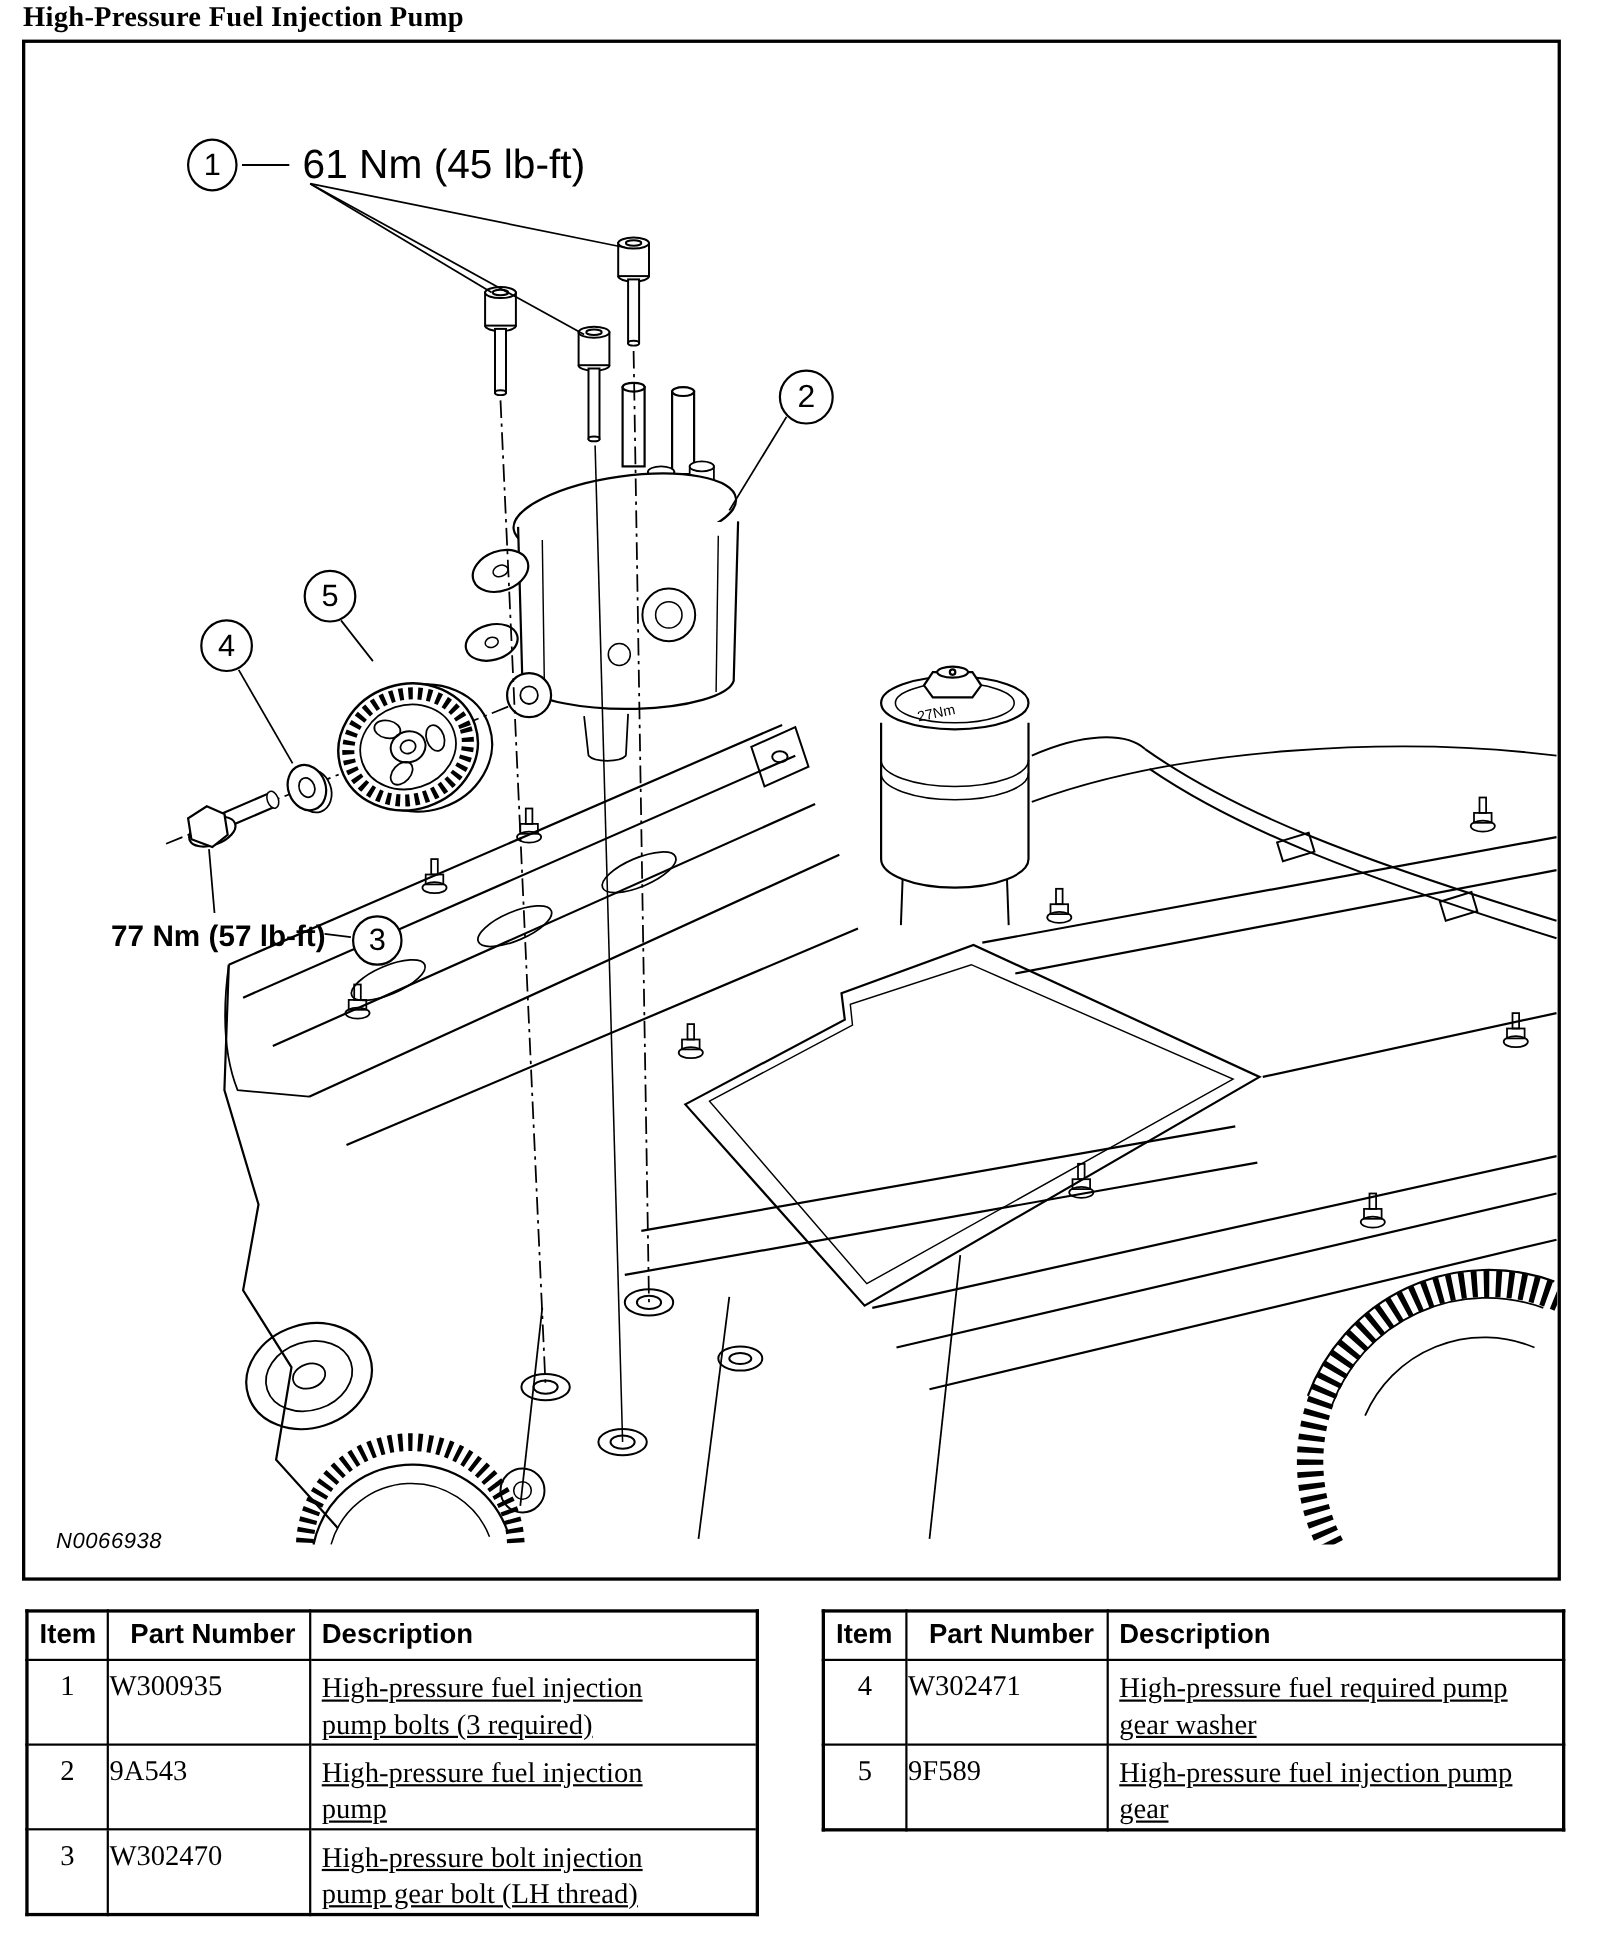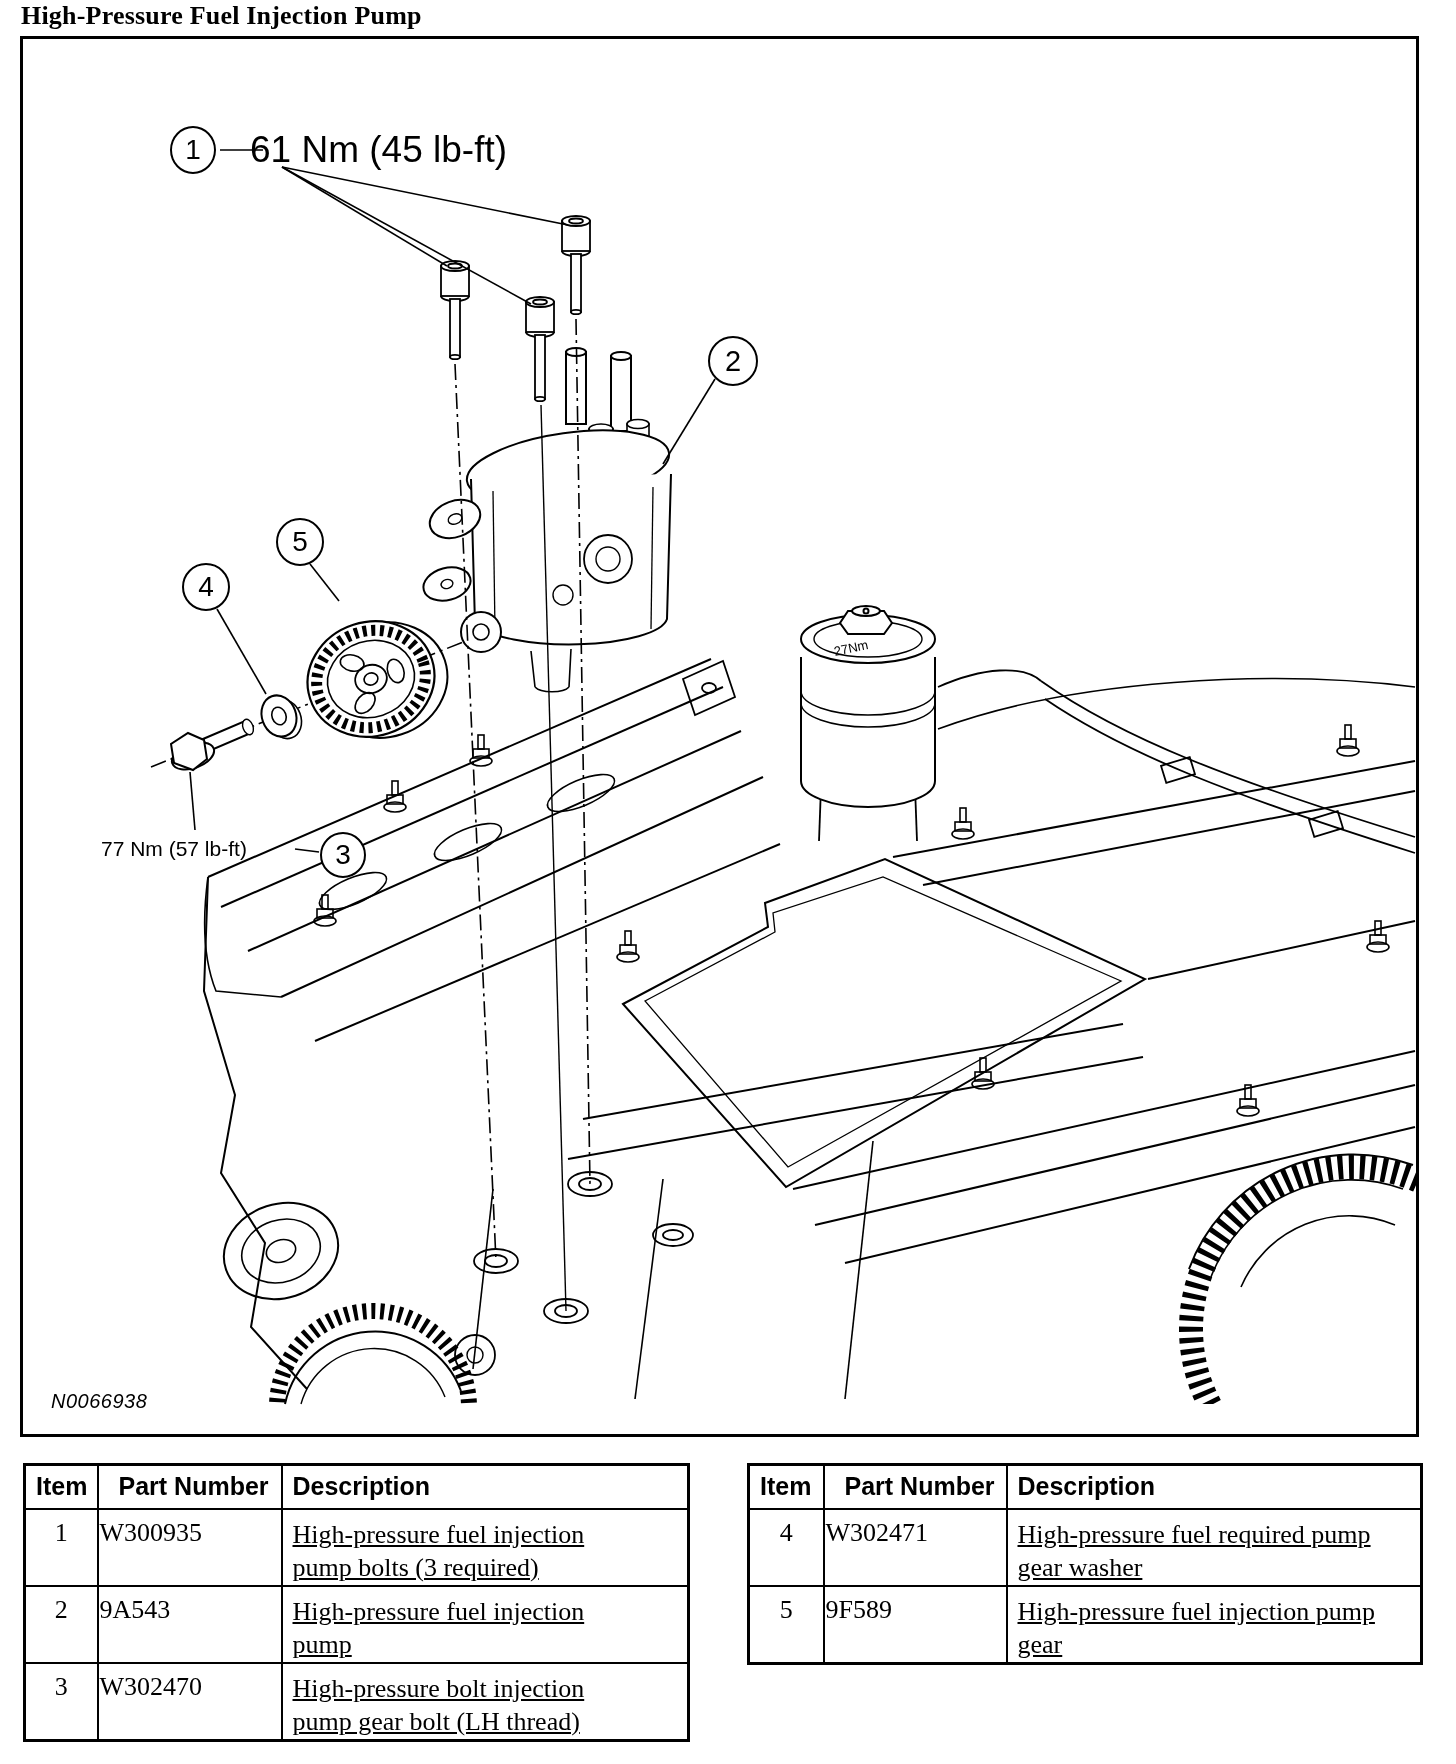--- a/index.html
+++ b/index.html
@@ -294,35 +294,35 @@
       <path d="M272,810 L296,813"></path>
     </g>
 
     <text x="812" y="617" font-family="Liberation Sans, sans-serif" font-size="13" transform="rotate(-12 812 617)" fill="#000">27Nm</text>
   </svg>
 
   <div class="callout" style="left:147px;top:87px;width:46px;height:48px;font-size:28px;">
       <span>1</span>
     </div>
 
-  <div class="torque" style="left:227px;top:92px;font-size:37px;">61 Nm (45 lb-ft)</div>
+  <div class="torque" style="left:252px;top:92px;font-size:37px;">61 Nm (45 lb-ft)</div>
 
   <div class="callout" style="left:685px;top:297px;width:50px;height:50px;font-size:29px;">
       <span>2</span>
     </div>
 
   <div class="callout" style="left:253px;top:479px;width:48px;height:48px;font-size:28px;">
       <span>5</span>
     </div>
 
   <div class="callout" style="left:159px;top:524px;width:48px;height:48px;font-size:28px;">
       <span>4</span>
     </div>
 
-  <div class="torque" style="left:78px;top:799px;font-size:21px;">77 Nm (57 lb-ft)</div>
+  <div class="torque" style="left:78px;top:799px;font-size:27px;font-weight:bold;">77 Nm (57 lb-ft)</div>
 
   <div class="callout" style="left:297px;top:793px;width:46px;height:46px;font-size:28px;">
       <span>3</span>
     </div>
 
   <div class="figure-id" style="left:28px;top:1351px;font-style:italic;">N0066938</div>
 </div>
 
 <table class="parts-table" style="left:23px;top:1463px;width:667px;">
   <colgroup>

